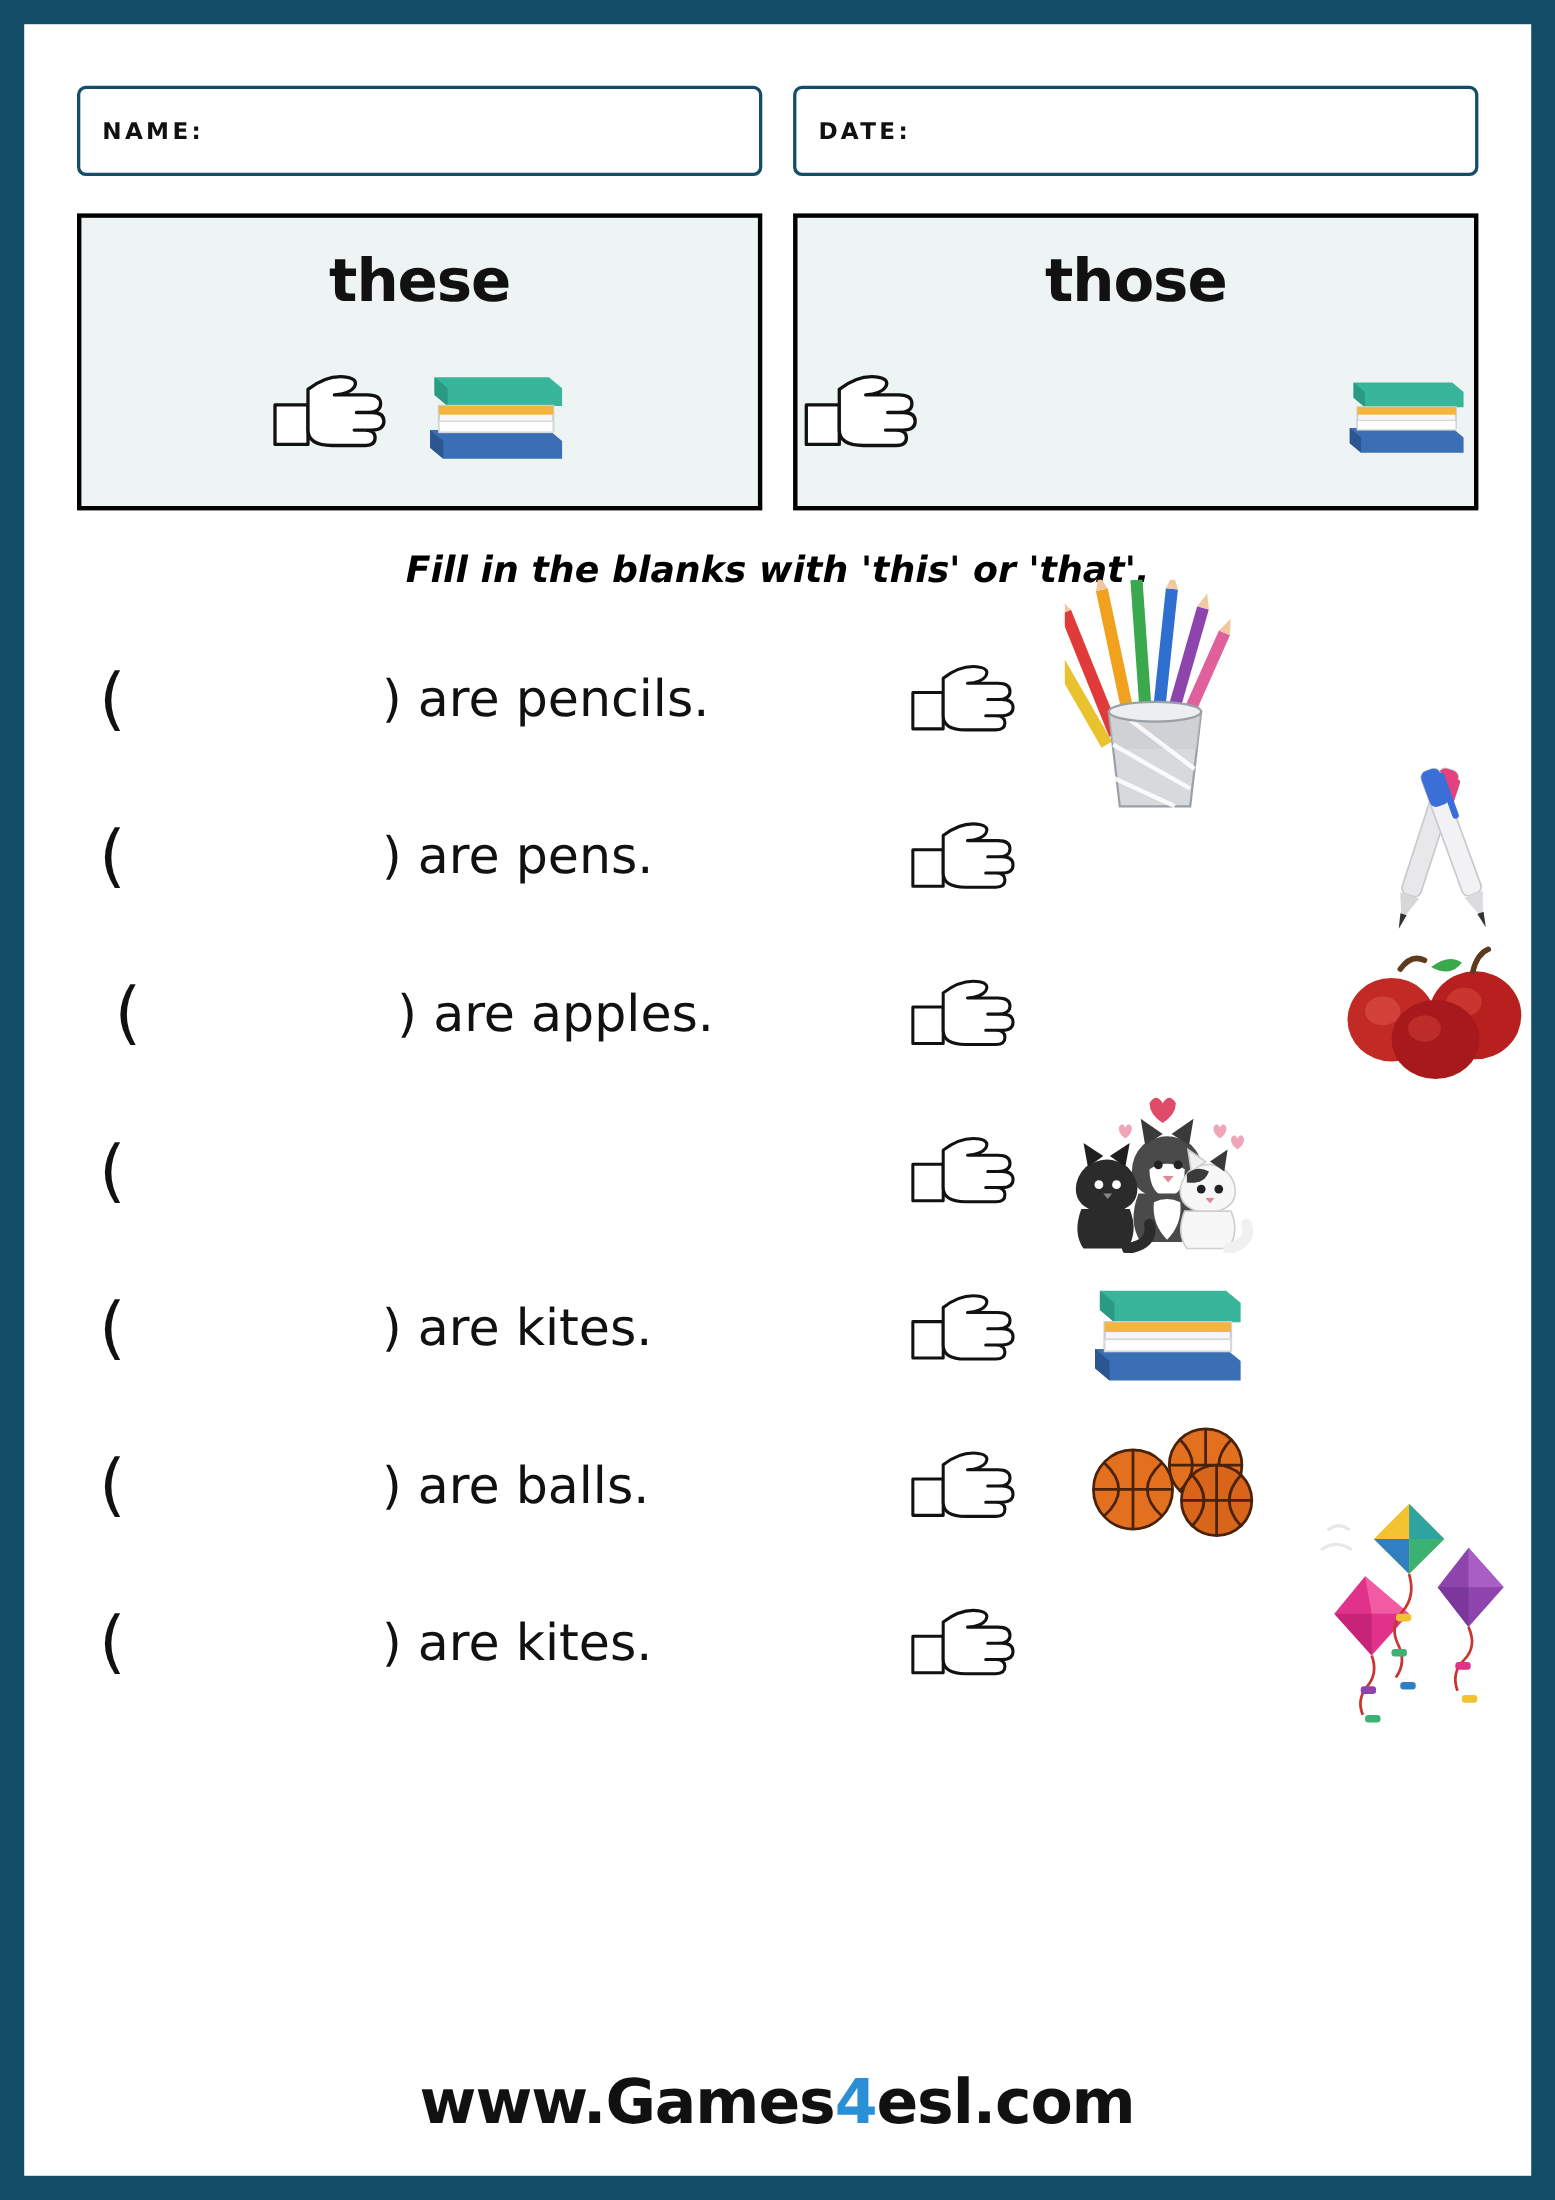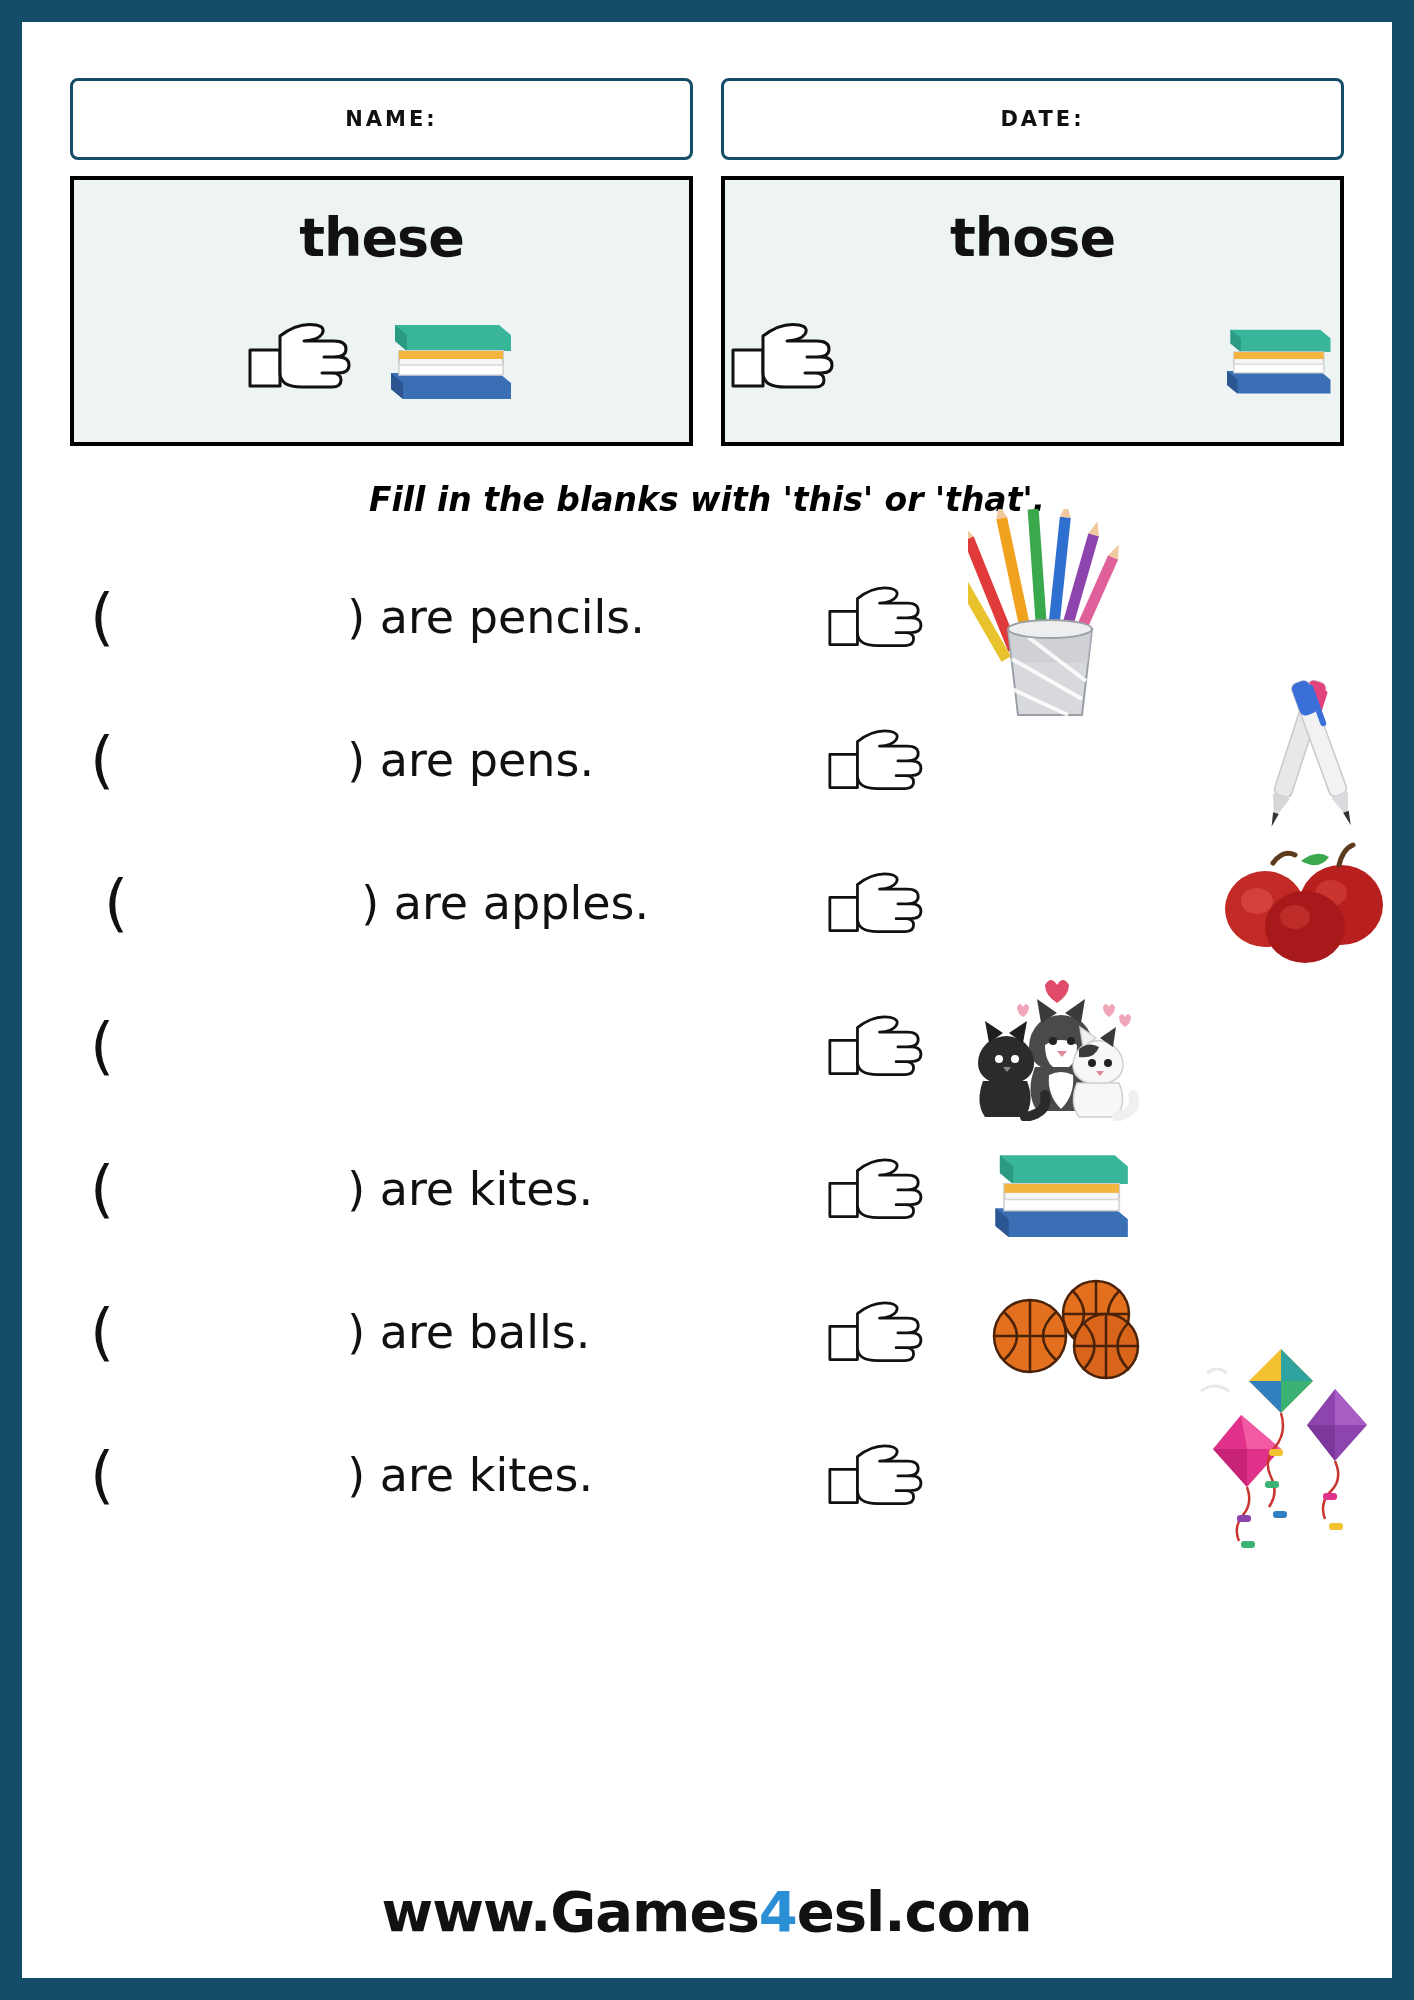--- a/index.html
+++ b/index.html
@@ -37,35 +37,34 @@
   }
   .nd-box {
     flex: 1;
     height: 82px;
     border: 3px solid #144d68;
     border-radius: 8px;
     display: flex;
     align-items: center;
     padding-left: 20px;
     box-sizing: border-box;
-    justify-content: center;
   }
   .nd-label {
     font-family: "DejaVu Sans", sans-serif;
     font-size: 21px;
     letter-spacing: 3px;
     font-weight: 700;
     color: #111111;
   }
 
   
   .wordrow {
     display: flex;
     gap: 28px;
-    margin-top: 16px;
+    margin-top: 34px;
   }
   .wordbox {
     flex: 1;
     height: 270px;
     border: 4px solid #000000;
     background: #eef4f4;
     box-sizing: border-box;
     position: relative;
     display: flex;
     flex-direction: column;

